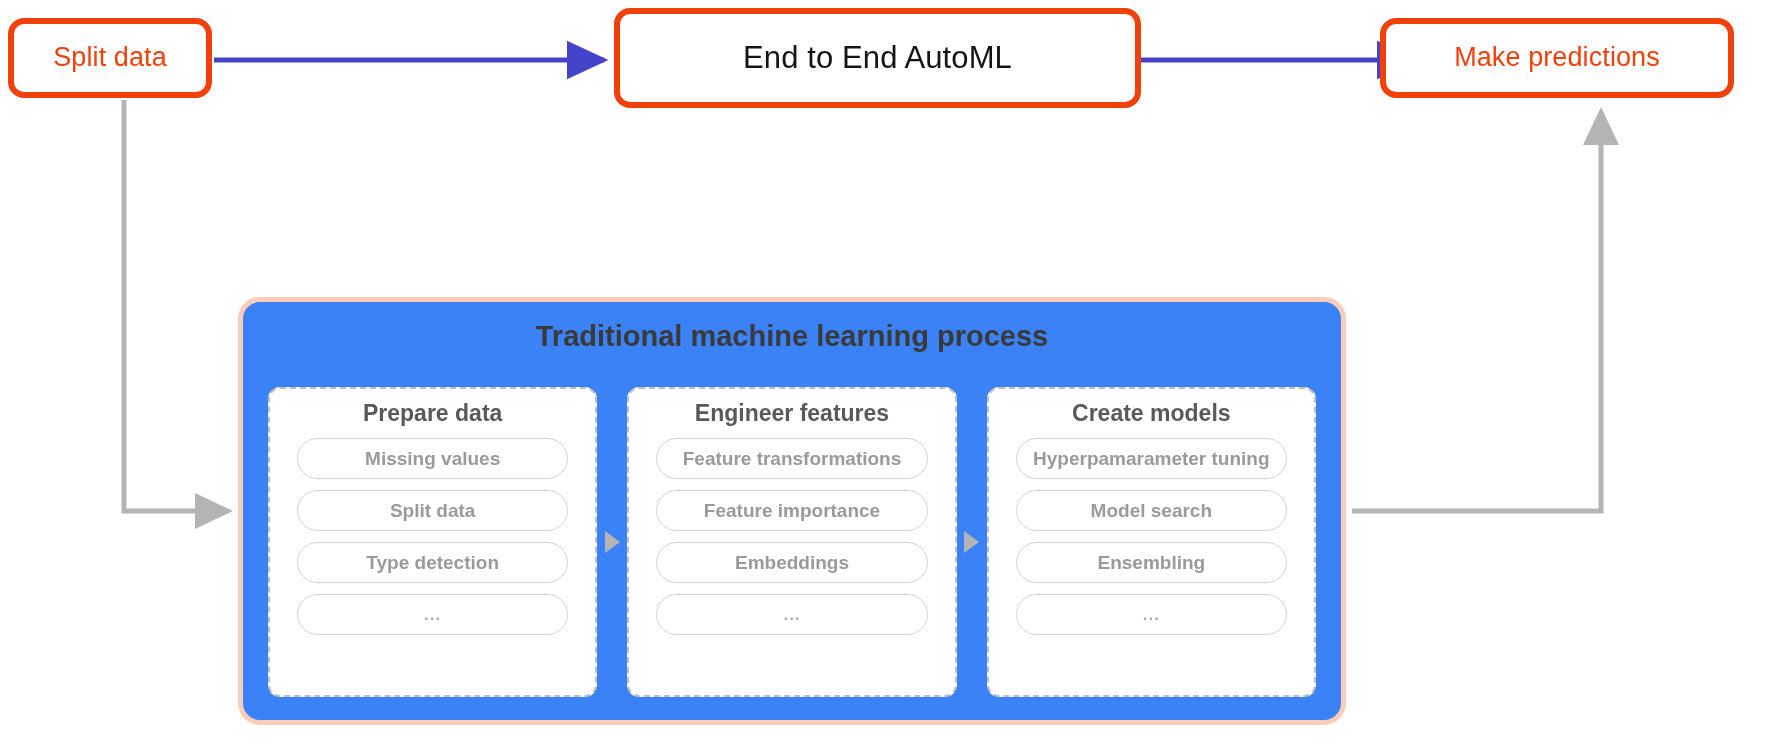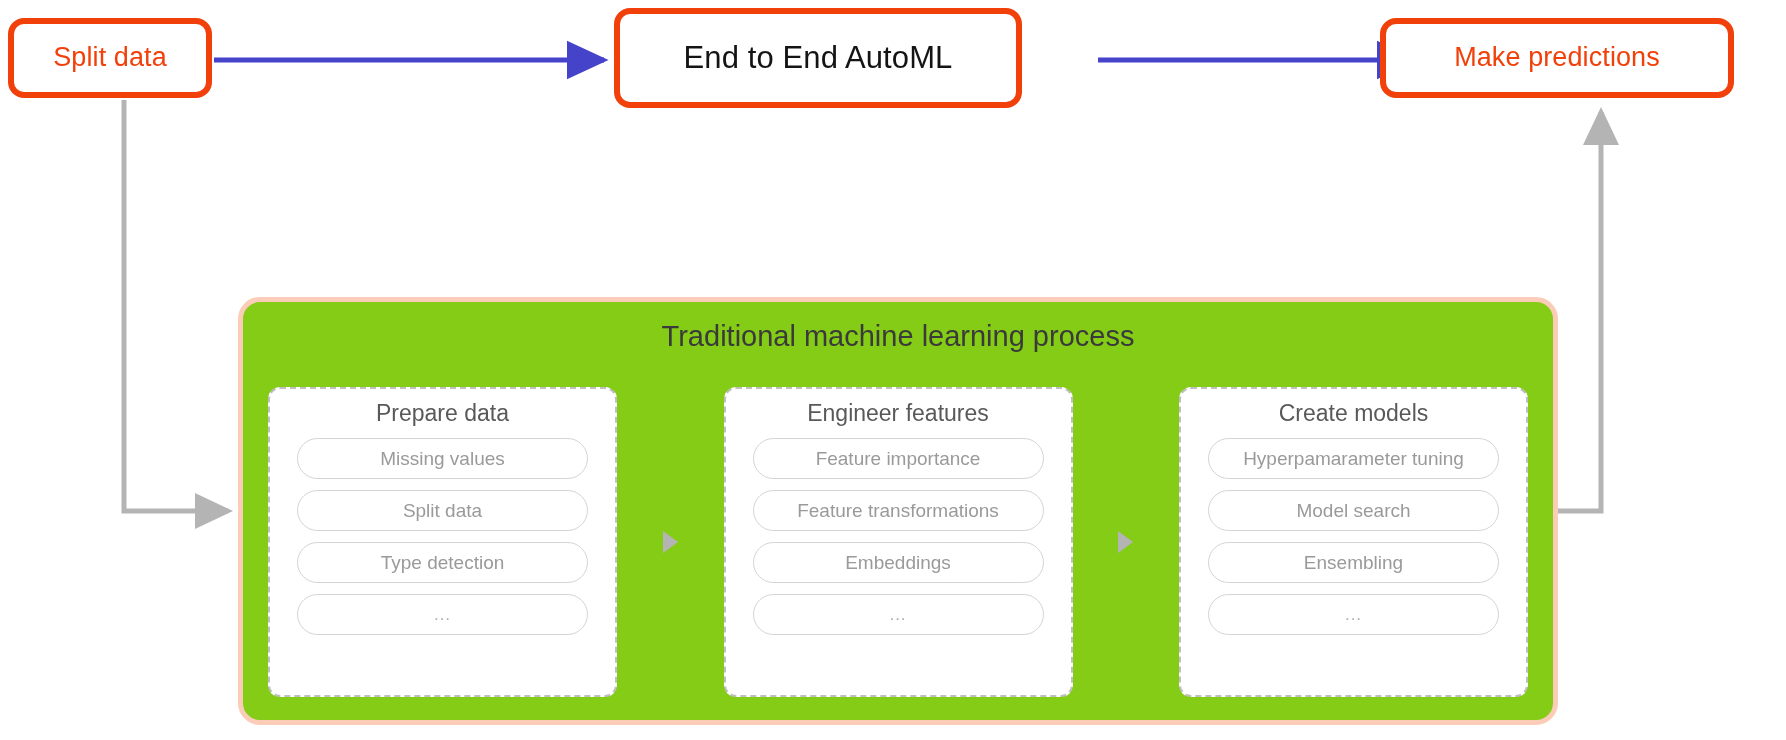--- a/index.html
+++ b/index.html
@@ -44,34 +44,35 @@
     line-height: 1.1;
     letter-spacing: .1px;
     white-space: nowrap;
   }
   .obox.dark {
     color: #141414;
     font-size: 31px;
   }
 
   #box-load      { left: 8px;    top: 18px;  width: 204px; height: 80px; }
-  #box-automl    { left: 614px;  top: 8px;   width: 408px; height: 100px; }
+  #box-automl    { left: 614px;  top: 8px;   width: 527px; height: 100px; }
   #box-predict   { left: 1380px; top: 18px;  width: 354px; height: 80px; }
 
   
   #panel {
     position: absolute;
     left: 238px;
     top: 297px;
-    width: 1320px;
+    width: 1108px;
     height: 428px;
     box-sizing: border-box;
-    background: #84cc16;
+    background: #3b82f6;
     border: 5px solid #FBCDB8;
     border-radius: 22px;
+    font-weight: bold;
   }
   #panel-title {
     position: absolute;
     left: 0;
     right: 0;
     top: 18px;
     text-align: center;
     font-size: 29px;
     color: #3A3A3A;
     white-space: nowrap;
@@ -184,22 +185,22 @@
         <div class="pill">Type detection</div>
         <div class="pill ellipsis">...</div>
       </div>
 
       <div class="col-arrow">
         <span class="tri"></span>
       </div>
 
       <div class="col">
         <div class="col-title">Engineer features</div>
+        <div class="pill">Feature transformations</div>
         <div class="pill">Feature importance</div>
-        <div class="pill">Feature transformations</div>
         <div class="pill">Embeddings</div>
         <div class="pill ellipsis">...</div>
       </div>
 
       <div class="col-arrow">
         <span class="tri"></span>
       </div>
 
       <div class="col">
         <div class="col-title">Create models</div>

